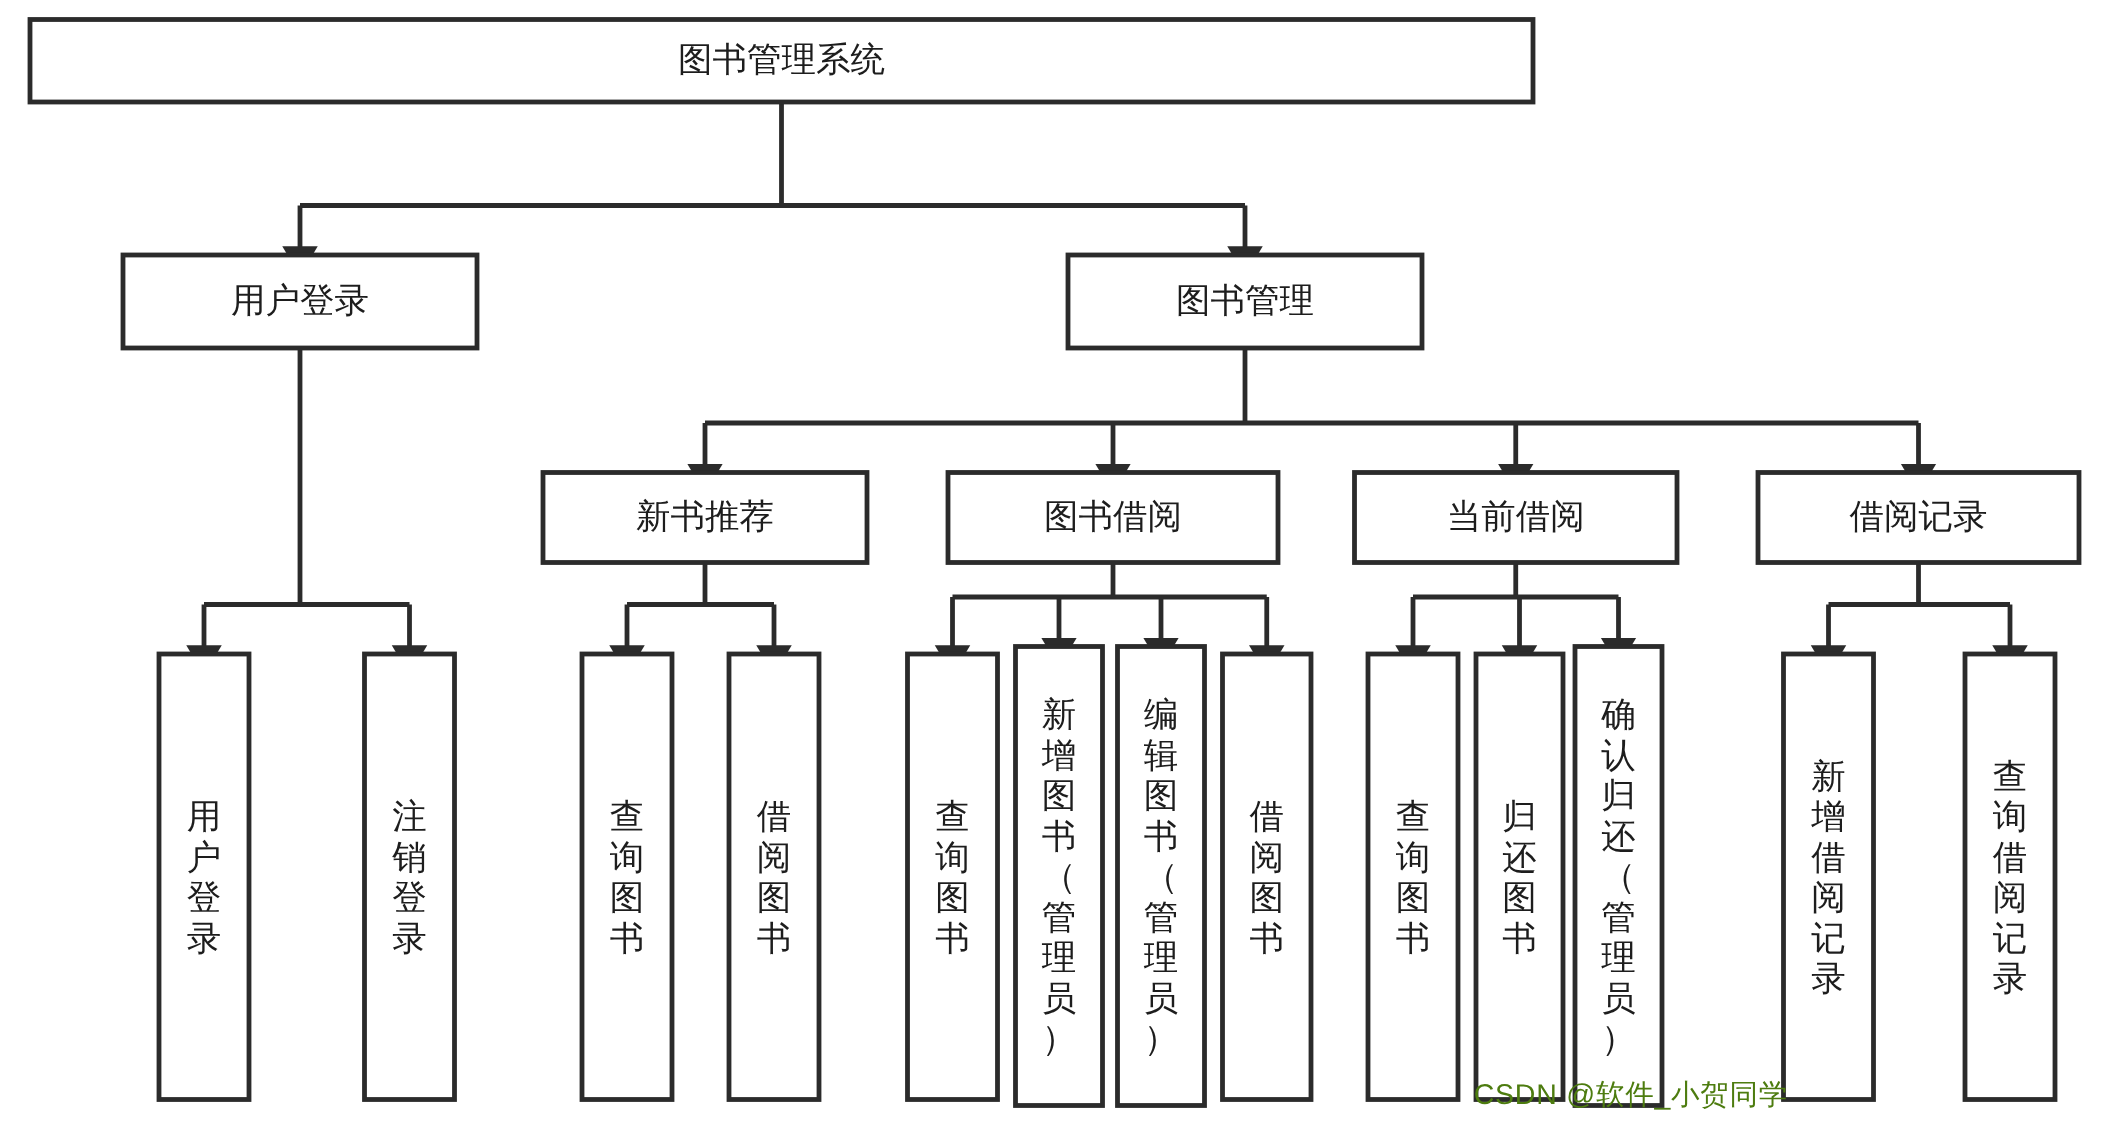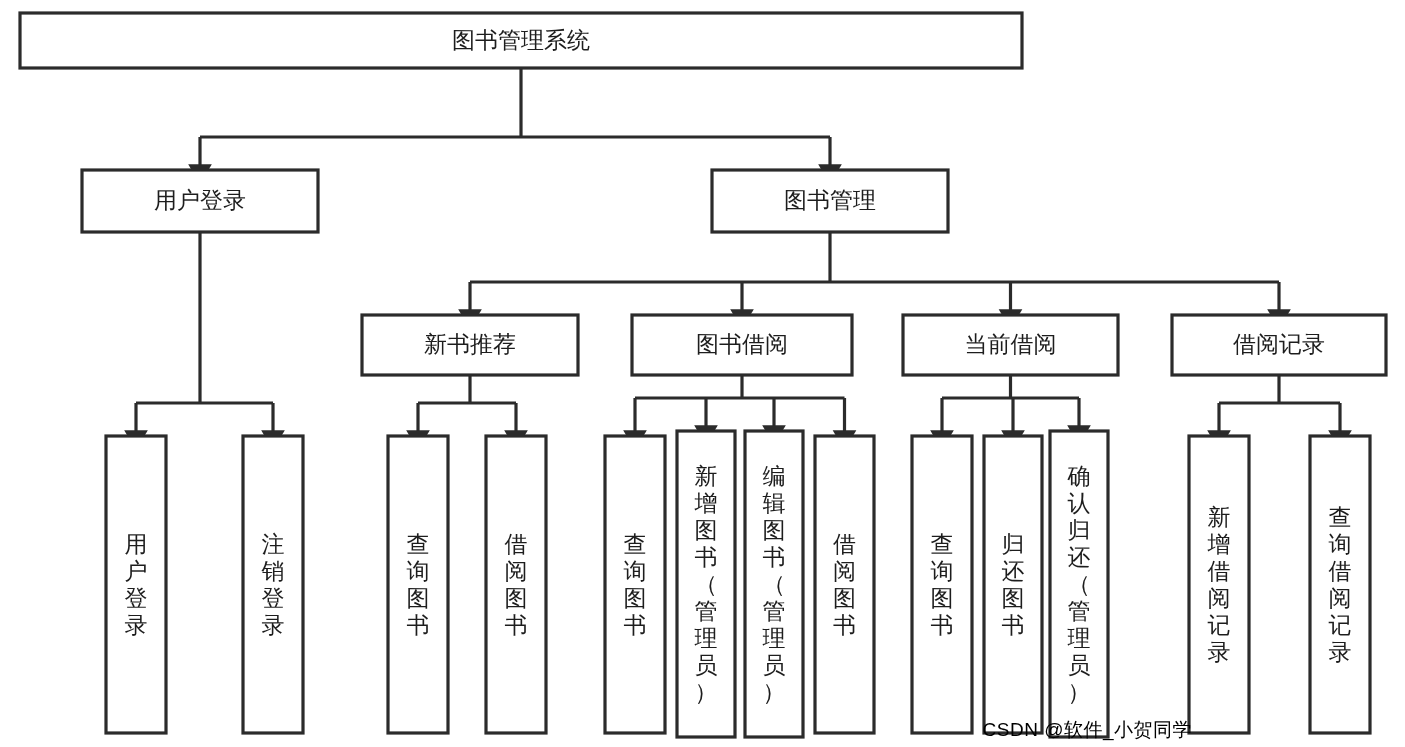--- a/index.html
+++ b/index.html
@@ -16,21 +16,21 @@
     font-family:"Liberation Sans","DejaVu Sans",sans-serif;
     font-size:23px;fill:#1d1d1d;text-anchor:middle;dominant-baseline:middle;
   }
   .node-label-v{
     font-family:"Liberation Sans","DejaVu Sans",sans-serif;
     font-size:23px;fill:#1d1d1d;text-anchor:middle;
   }
   .watermark{
     position:absolute;right:6px;bottom:4px;
     font-family:"Liberation Sans","DejaVu Sans",sans-serif;
-    font-size:19px;color:#000000;white-space:nowrap;letter-spacing:0.5px;
+    font-size:19px;color:#4d7c0f;white-space:nowrap;letter-spacing:0.5px;
   }
 </style>
 </head>
 <body>
 
 <div id="diagram-root">
   <svg id="tree" viewBox="0 0 1405 747">
     <defs>
       <marker id="arrow" markerWidth="9" markerHeight="9" refX="1.2" refY="4.3" orient="auto" markerUnits="strokeWidth">
         <path d="M0,0.6 L0,8 L6.2,4.3 z" fill="#2b2b2b"></path>

